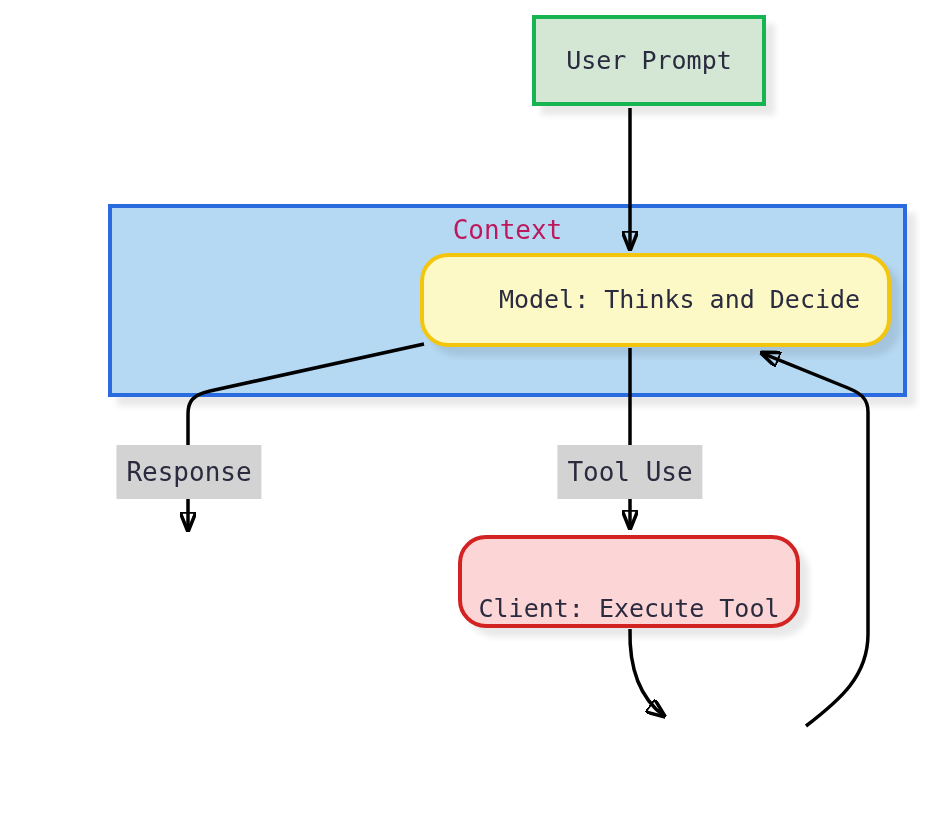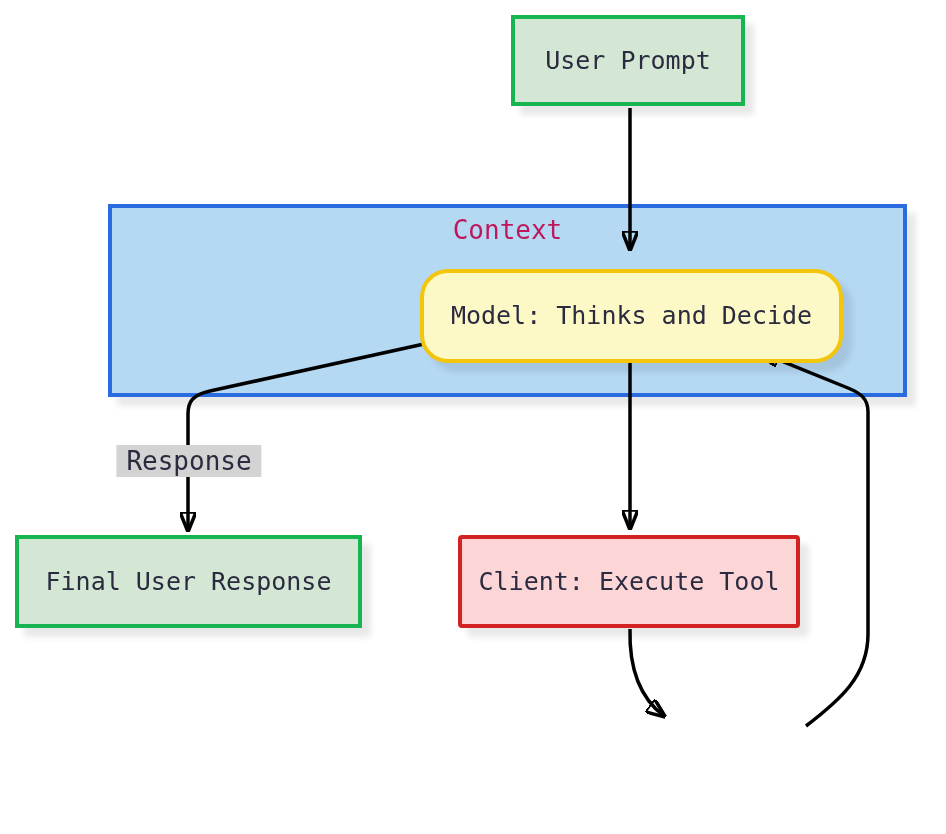--- a/index.html
+++ b/index.html
@@ -8,36 +8,36 @@
     font-family:"DejaVu Sans Mono","Liberation Mono",monospace;
     color:var(--text,#2b2b40);
   }
   .edges{position:absolute;left:0;top:0;z-index:2;}
   .edges path{stroke:var(--edge,#000);stroke-width:3.5;fill:none;}
   .node{
     position:absolute;display:flex;align-items:center;justify-content:center;
     font-size:25px;text-align:center;z-index:3;line-height:1.2;
     box-shadow:9px 9px 6px rgba(0,0,0,0.09);
   }
-  .rect-green{background:var(--green-fill,#d3e7d4);border:4px solid var(--green-border,#17b551);}
+  .rect-green{background:var(--green-fill,#d3e7d4);border:4px solid var(--green-border,#17b551);margin-left:21px;}
   .round-yellow{background:var(--yellow-fill,#fdf9c6);border:4px solid var(--yellow-border,#f3c50c);border-radius:28px;}
-  .round-red{background:var(--red-fill,#fcd6d6);border:4px solid var(--red-border,#d32222);border-radius:4px;}
+  .round-red{background:var(--red-fill,#fcd6d6);border:4px solid var(--red-border,#d32222);border-radius:28px;align-items:flex-end;}
   .cluster{
     position:absolute;z-index:1;
     background:var(--blue-fill,#b5d8f3);border:4px solid var(--blue-border,#2a6ce0);
     box-shadow:9px 9px 6px rgba(0,0,0,0.09);
   }
   .cluster-label{
     position:absolute;top:7px;left:0;right:0;text-align:center;
     font-size:26px;color:#be185d;z-index:3;
   }
   .edge-label{
     position:absolute;z-index:3;transform:translateX(-50%);
     background:var(--label-bg,#d3d3d3);color:var(--text,#2b2b40);
-    font-size:26px;padding:1px 10px;white-space:nowrap;
+    font-size:26px;padding:12px 10px;white-space:nowrap;
   }
 </style>
 </head>
 <body>
 
 <div class="canvas">
 
   <div class="cluster" style="left:108px;top:204px;width:791px;height:185px;">
     <div class="cluster-label">Context</div>
   </div>
@@ -52,29 +52,27 @@
     <path d="M 424 344 L 210 391 C 192 395 188 402 188 414 L 188 530" marker-end="url(#arrow)"></path>
     <path d="M 630 348 L 630 528" marker-end="url(#arrow)"></path>
     <path d="M 630 629 C 629 668 640 698 664 716" marker-end="url(#arrow)"></path>
     <path d="M 806 726 C 840 700 868 676 868 634 L 868 412 C 868 398 860 393 848 388 L 762 353" marker-end="url(#arrow)"></path>
   </svg>
 
   <div class="node rect-green" style="left:511px;top:15px;width:226px;height:83px;">
     <span>User Prompt</span>
   </div>
 
-  <div class="node round-yellow" style="left:420px;top:269px;width:415px;height:86px;">
+  <div class="node round-yellow" style="left:420px;top:253px;width:415px;height:86px;padding-left:48px;">
     <span>Model: Thinks and Decide</span>
   </div>
 
-  <div class="node rect-green" style="left:15px;top:535px;width:339px;height:85px;">
-    <span>Final User Response</span>
-  </div>
 
   <div class="node round-red" style="left:458px;top:535px;width:334px;height:85px;">
     <span>Client: Execute Tool</span>
   </div>
 
 
   <div class="edge-label" style="left:189px;top:445px;">Response</div>
 
+  <div class="edge-label" style="left:630px;top:445px;">Tool Use</div>
 
 </div>
 
 </body></html>

